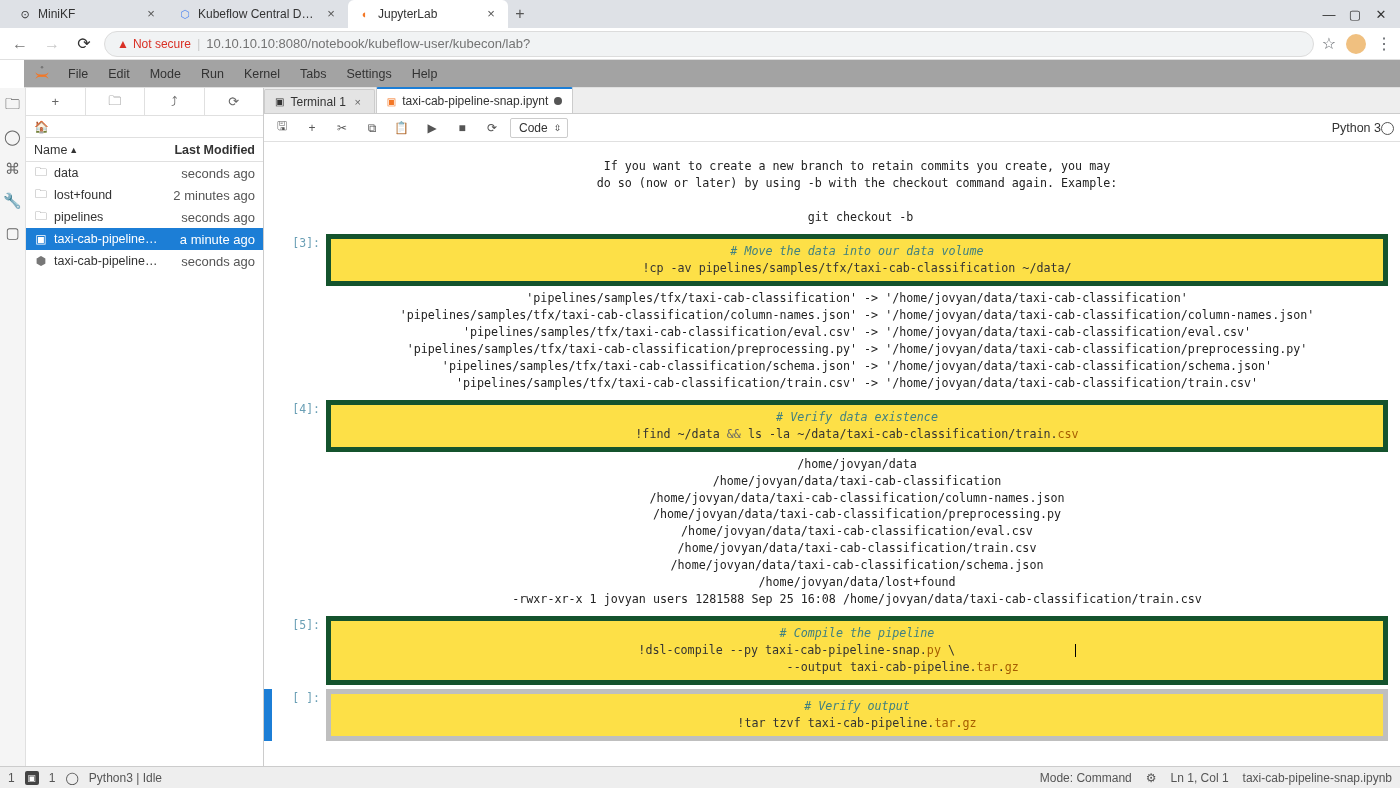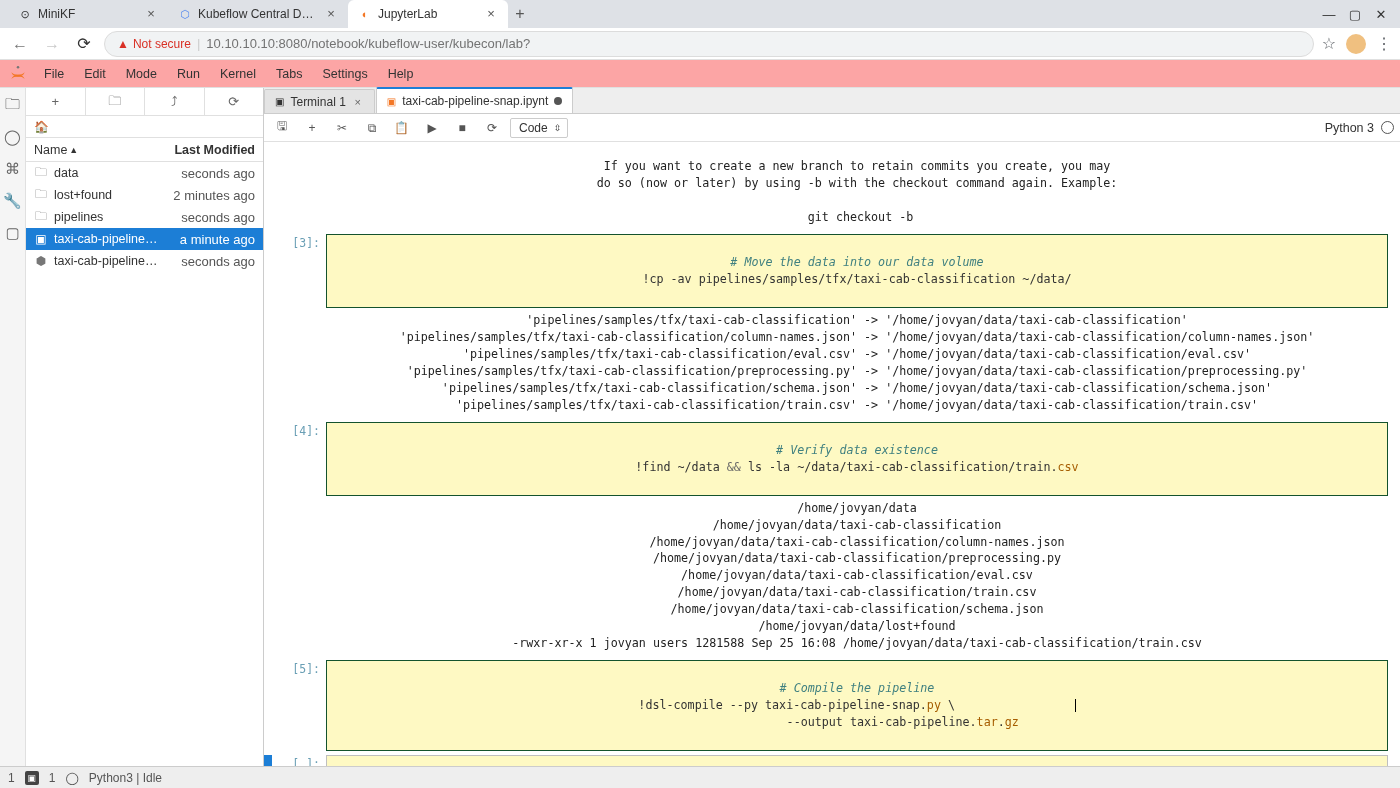--- a/index.html
+++ b/index.html
@@ -22,21 +22,21 @@
 .navbtn { width:24px; height:24px; display:flex; align-items:center; justify-content:center; color:#777; font-size:16px; }
 .navbtn.enabled { color:#333; }
 .omnibox { flex:1; display:flex; align-items:center; height:26px; border:1px solid #dcdcdc; border-radius:14px; padding:0 12px; font-size:13px; gap:6px; background:#f1f3f4; }
 .omnibox .insecure { color:#d93025; display:flex; align-items:center; gap:4px; font-size:12px; }
 .omnibox .sep { color:#ccc; }
 .omnibox .url { color:#737373; flex:1; white-space:nowrap; overflow:hidden; }
 .addr-right { display:flex; gap:10px; align-items:center; color:#5f6368; font-size:16px; }
 .avatar { width:20px; height:20px; border-radius:50%; background:#f0c080 center/cover; }
 
 
-.jmenubar { height:28px; background:#fca5a5; border-bottom:1px solid #e0e0e0; display:flex; align-items:center; padding:0 4px; }
+.jmenubar { height:28px; background:#a3a3a3; border-bottom:1px solid #e0e0e0; display:flex; align-items:center; padding:0 4px;margin-left:24px; }
 .jlogo { width:20px; height:20px; margin:0 8px 0 4px; }
 .jlogo svg { width:20px; height:20px; }
 .jmenu { display:flex; gap:4px; }
 .jmenu span { padding:4px 8px; font-size:12.5px; color:#333; cursor:default; }
 
 
 .main { flex:1; display:flex; min-height:0; }
 
 
 .iconrail { width:26px; background:#f5f5f5; border-right:1px solid #e0e0e0; display:flex; flex-direction:column; align-items:center; padding-top:8px; gap:14px; }
@@ -64,31 +64,31 @@
 .notearea { flex:1; display:flex; flex-direction:column; min-width:0; }
 .doctabs { height:26px; background:#eee; border-bottom:1px solid #ccc; display:flex; align-items:flex-end; }
 .doctab { display:flex; align-items:center; gap:6px; padding:0 10px; height:24px; font-size:12px; background:#e4e4e4; border:1px solid #ccc; border-bottom:none; border-radius:2px 2px 0 0; margin-right:1px; color:#333; }
 .doctab.active { background:#fff; border-top:2px solid #1c7ed6; height:26px; }
 .doctab .dotclose { width:12px; height:12px; color:#666; font-size:11px; text-align:center; line-height:12px; }
 .doctab .dirty { width:8px; height:8px; background:#555; border-radius:50%; }
 
 .nbtoolbar { height:28px; border-bottom:1px solid #e0e0e0; display:flex; align-items:center; padding:0 6px; gap:6px; background:#fff; }
 .nbtoolbar .tbtn { width:24px; height:24px; display:flex; align-items:center; justify-content:center; color:#555; font-size:12px; }
 .nbtoolbar .celltype { border:1px solid #ccc; height:20px; font-size:12px; padding:0 6px 0 8px; display:flex; align-items:center; gap:6px; border-radius:2px; }
-.nbtoolbar .kernel-right { margin-left:auto; display:flex; align-items:flex-start; gap:7px; font-size:12.5px; color:#333; }
+.nbtoolbar .kernel-right { margin-left:auto; display:flex; align-items:flex-end; gap:0; font-size:12.5px; color:#333; }
 .kcircle { width:13px; height:13px; border:1.5px solid #555; border-radius:50%; }
 
 .nbscroll { flex:1; overflow:auto; background:#fff; padding:8px 12px 40px 0; }
 .cell { display:flex; margin:4px 0; }
 .cell .gutter { width:8px; }
 .cell.current .gutter { background:#1c7ed6; }
 .cell .pcol { width:54px; text-align:right; padding:2px 6px 0 0; font-family:Consolas,Menlo,monospace; font-size:11.5px; color:#666; }
 .cell .pcol.in { color:#6a9fb5; }
 .cell .body { flex:1;text-align:center; }
-.cell .code { border:1px solid #14532d; background:#fef9c3; padding:19px 6px; font-family:Consolas,Menlo,monospace; font-size:11.7px; line-height:1.45; white-space:pre; overflow-x:auto; }
+.cell .code { border:5px solid #14532d; background:#fde047; padding:4px 6px; font-family:Consolas,Menlo,monospace; font-size:11.7px; line-height:1.45; white-space:pre; overflow-x:auto; }
 .cell .out { padding:4px 6px; font-family:Consolas,Menlo,monospace; font-size:11.7px; line-height:1.45; white-space:pre; color:#222; }
 .cell.current .code { border-color:#bfbfbf; }
 .tok-c { color:#408080; font-style:italic; }
 .tok-o { color:#666; }
 .tok-m { color:#a65d00; }
 
 
 .caret { display:inline-block; width:1px; height:13px; background:#000; vertical-align:middle; }
 
 
@@ -318,14 +318,20 @@
         </div>
     </div>
   </div>
 
   <div class="statusbar">
     <span>1</span>
     <span class="sqicon">▣</span>
     <span>1</span>
     <span>◯</span>
     <span>Python3 | Idle</span>
+    <div class="right">
+      <span>Mode: Command</span>
+      <span>⚙</span>
+      <span>Ln 1, Col 1</span>
+      <span>taxi-cab-pipeline-snap.ipynb</span>
+    </div>
   </div>
 </div>
 
 </body></html>

